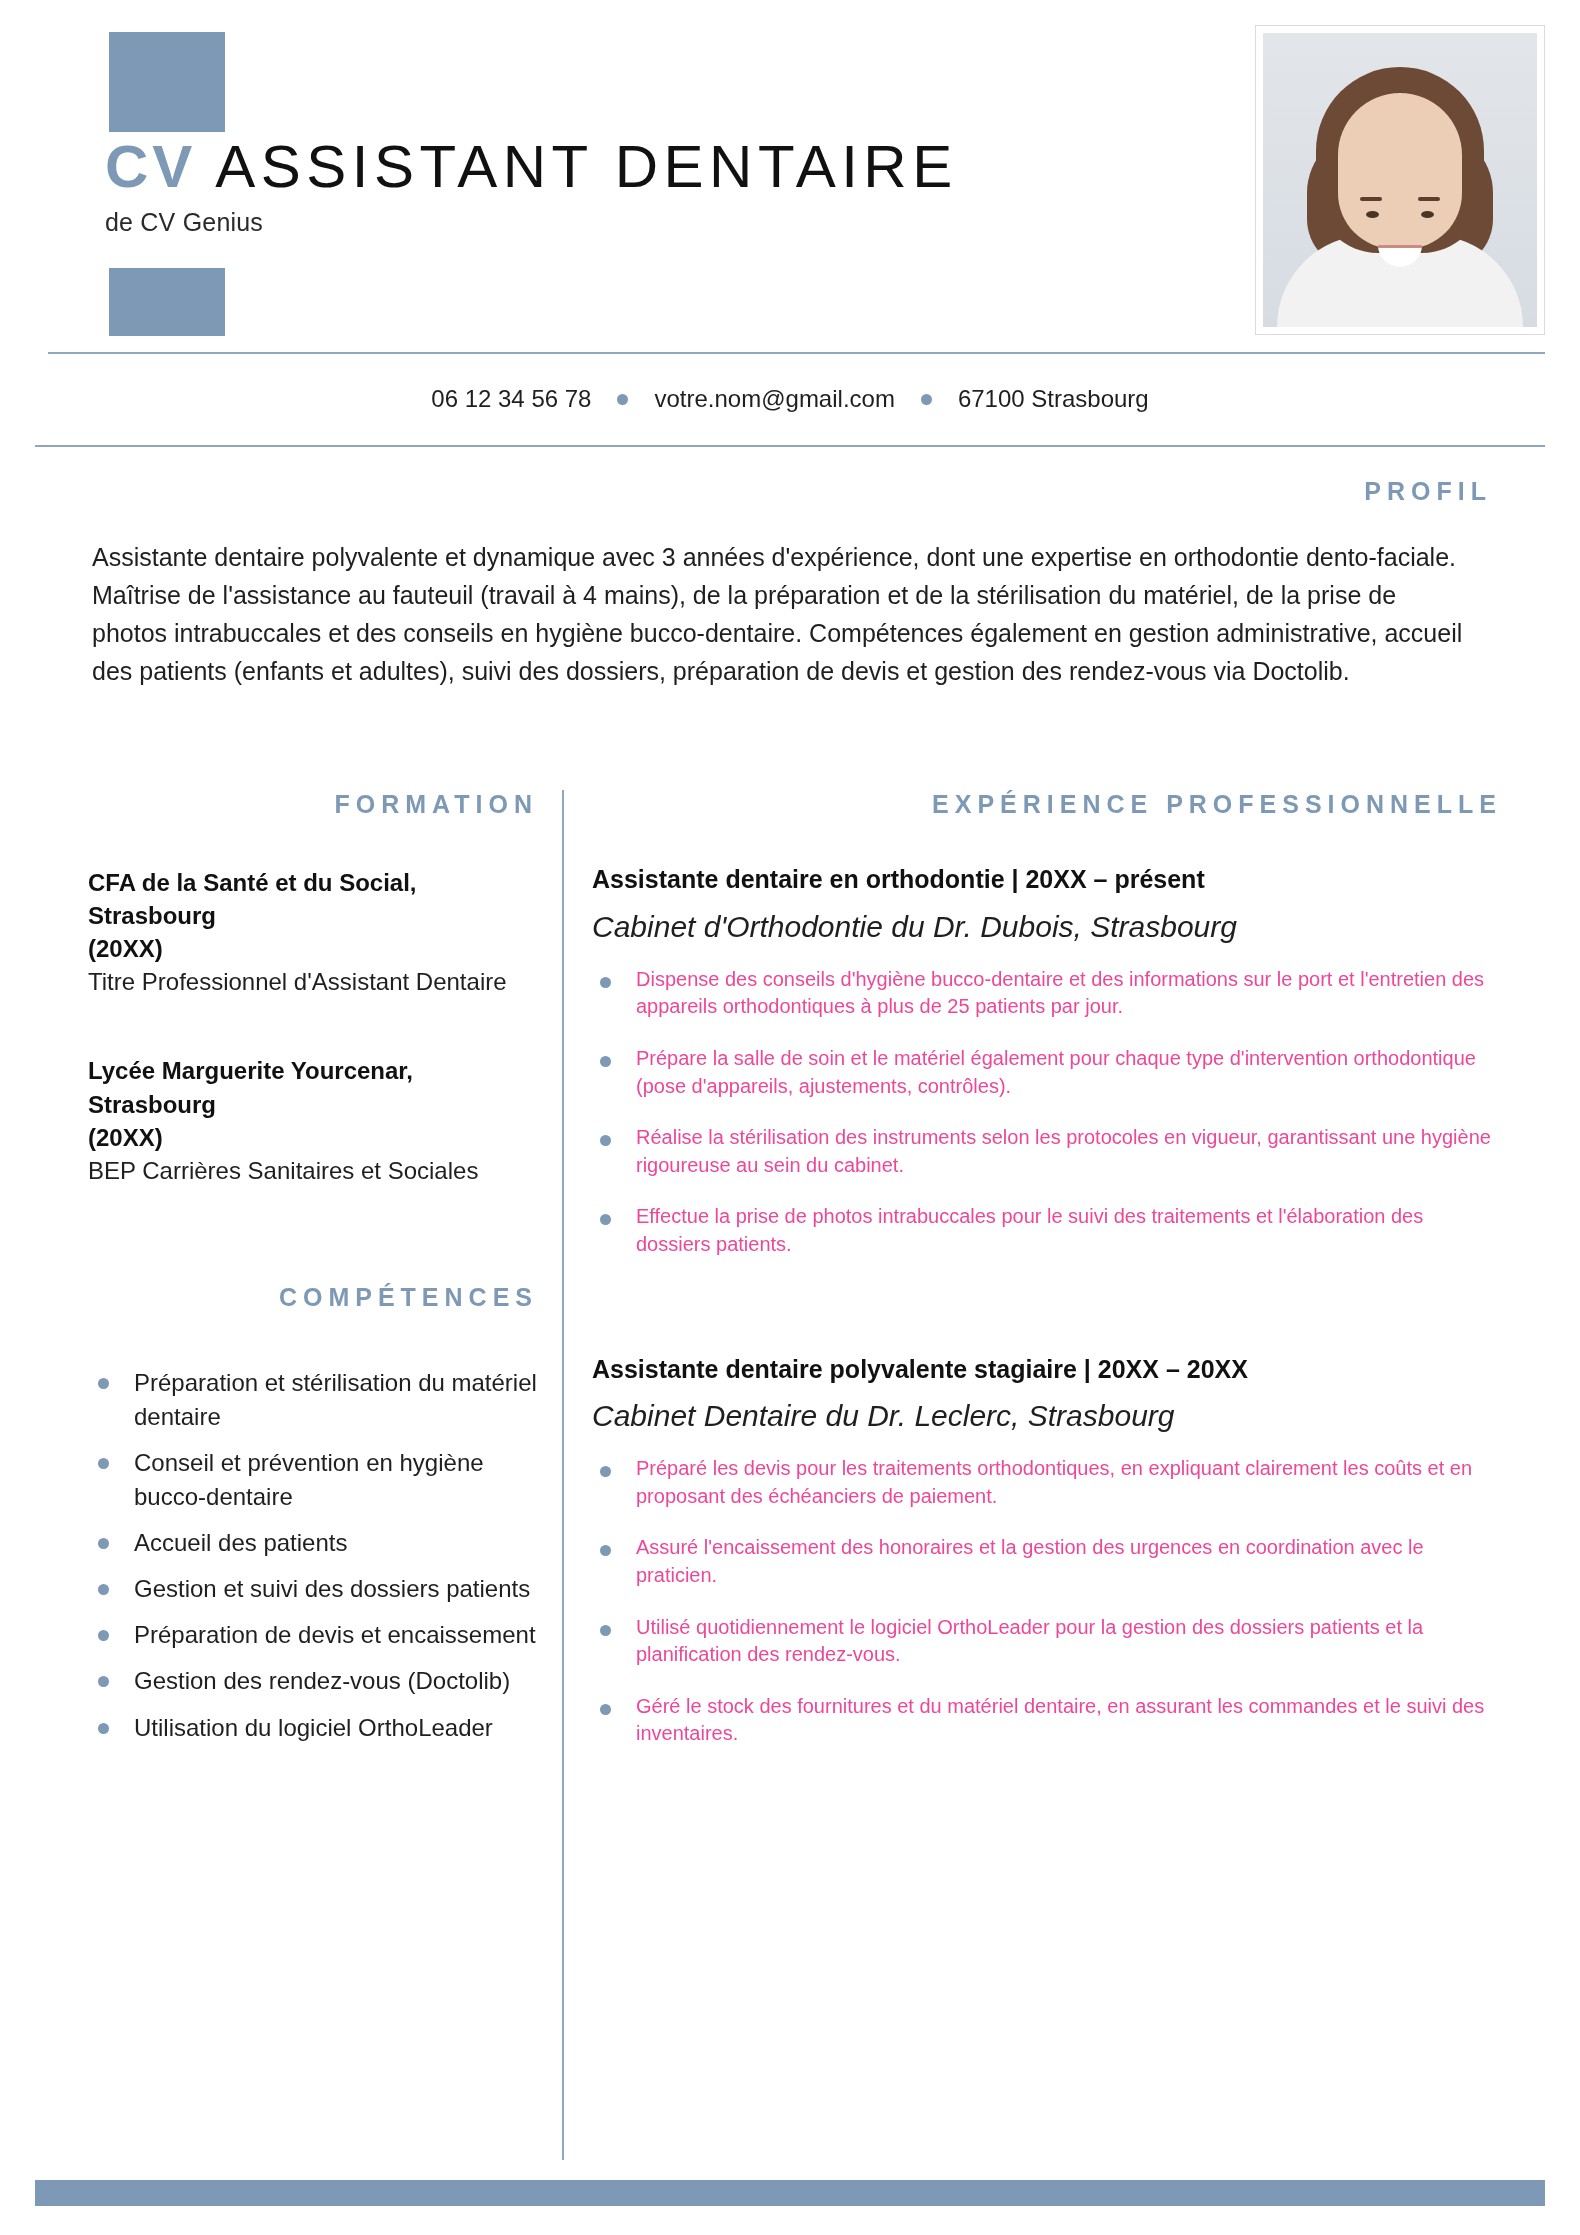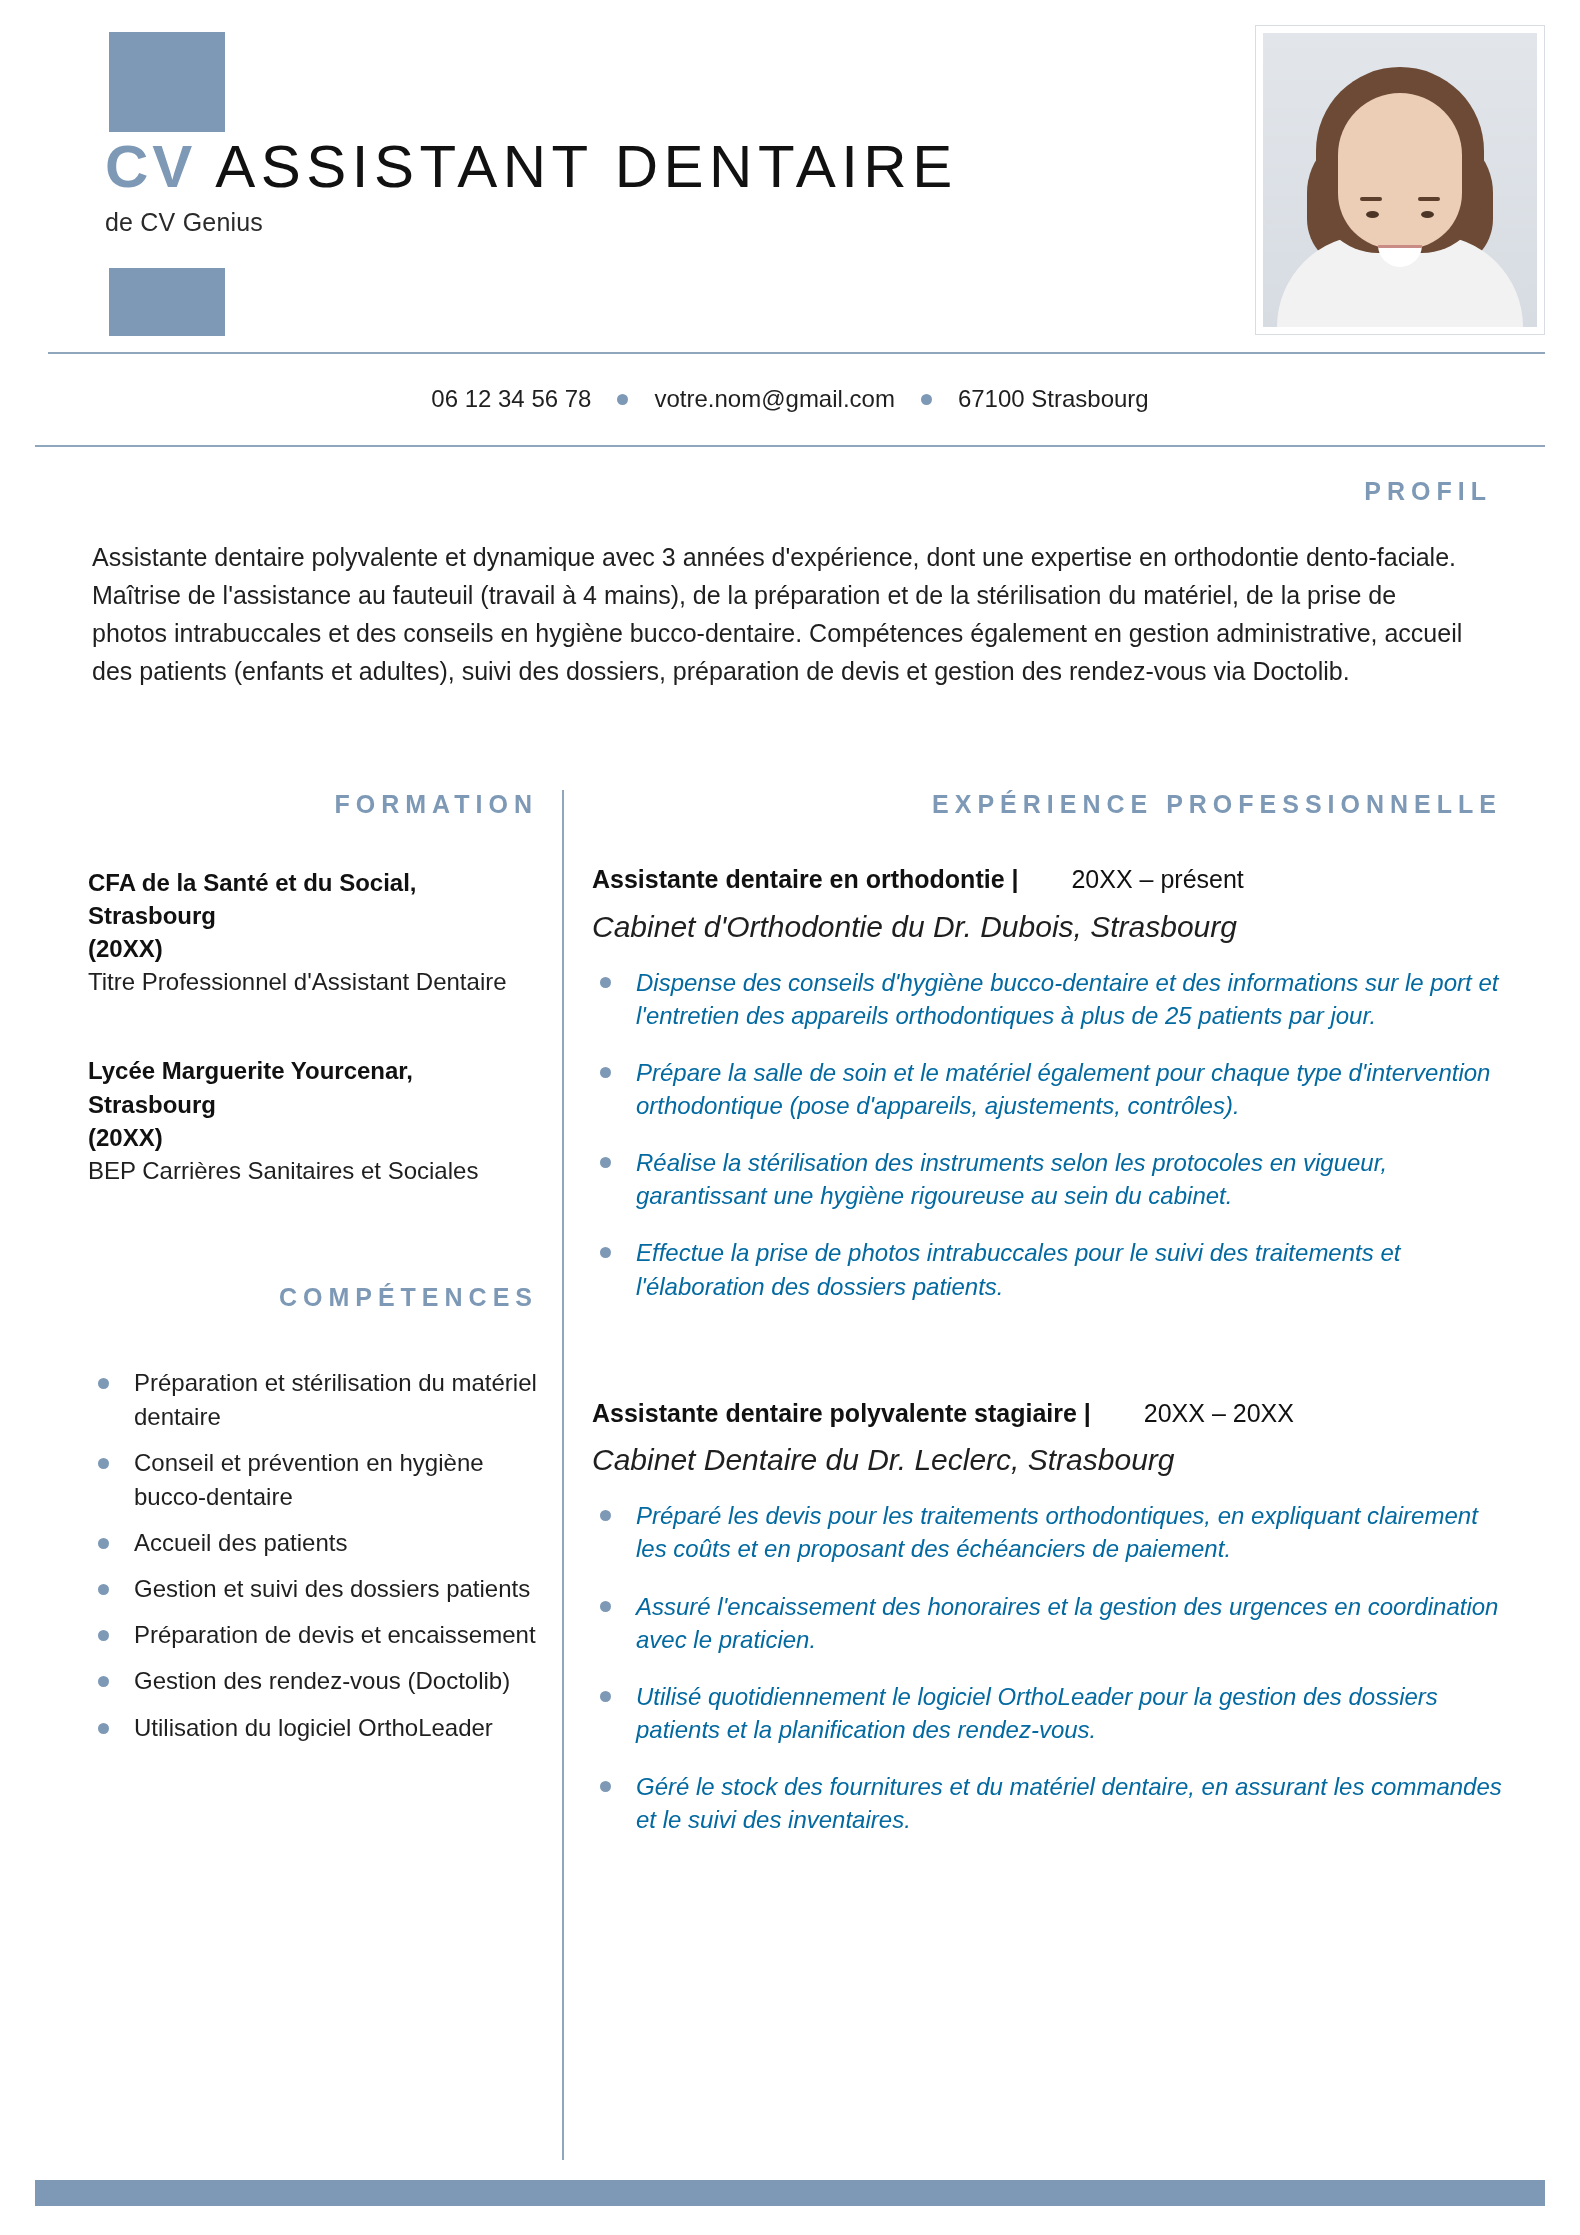--- a/index.html
+++ b/index.html
@@ -188,34 +188,33 @@
     width:11px; height:11px; border-radius:50%;
     background:#7d99b6;
   }
 
   
   .job { margin-top:44px; }
   .job.second { margin-top:94px; }
   .job-title {
     font-size:25px; font-weight:700; color:#111; line-height:1.35;
   }
-  .job-title .dates { font-weight:400;margin-left:46px; }
+  .job-title .dates { font-weight:700; }
   .job-company {
     margin-top:13px;
     font-size:30px; font-style:italic; font-weight:400; color:#1f1f1f;
   }
   .job-bullets { margin-top:22px; list-style:none; }
   .job-bullets li {
     position:relative;
     padding-left:44px;
-    font-size:24px;
+    font-size:20px;
     line-height:1.38;
-    color:#0369a1;
+    color:#ec4899;
     margin-bottom:24px;
-    font-style:italic;
   }
   .job-bullets li::before {
     content:"";
     position:absolute; left:8px; top:11px;
     width:11px; height:11px; border-radius:50%;
     background:#7d99b6;
   }
 
   
   .footer-bar {

